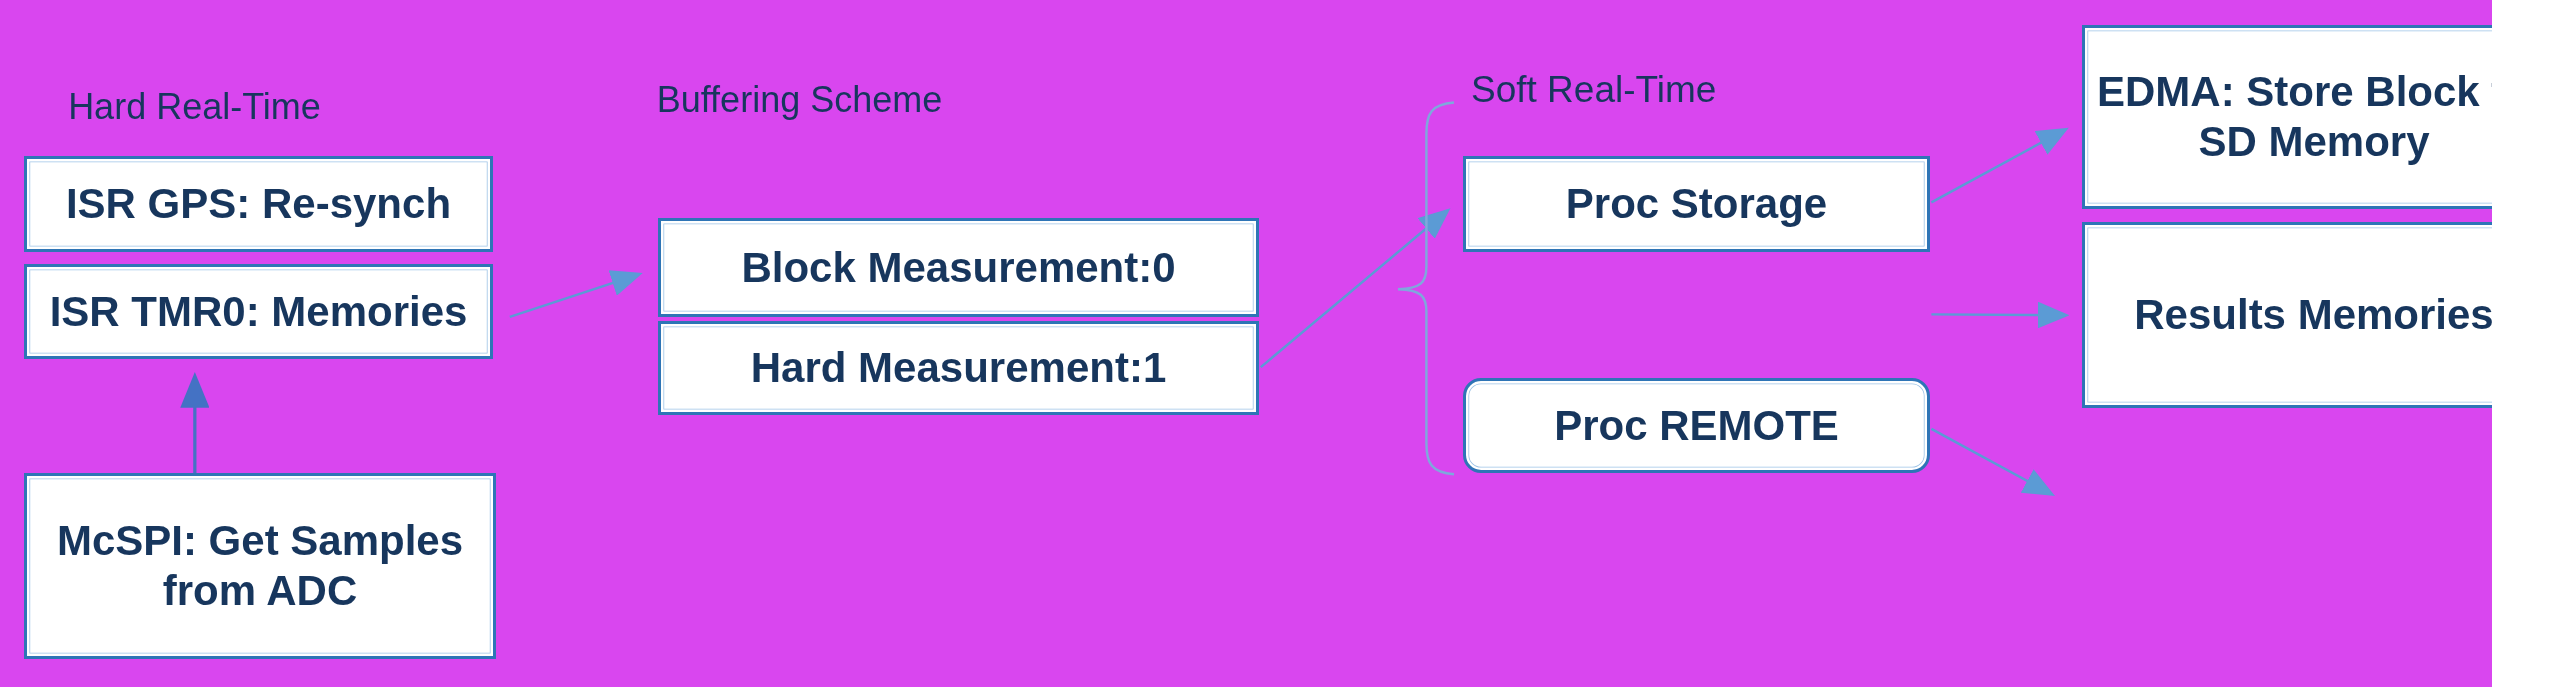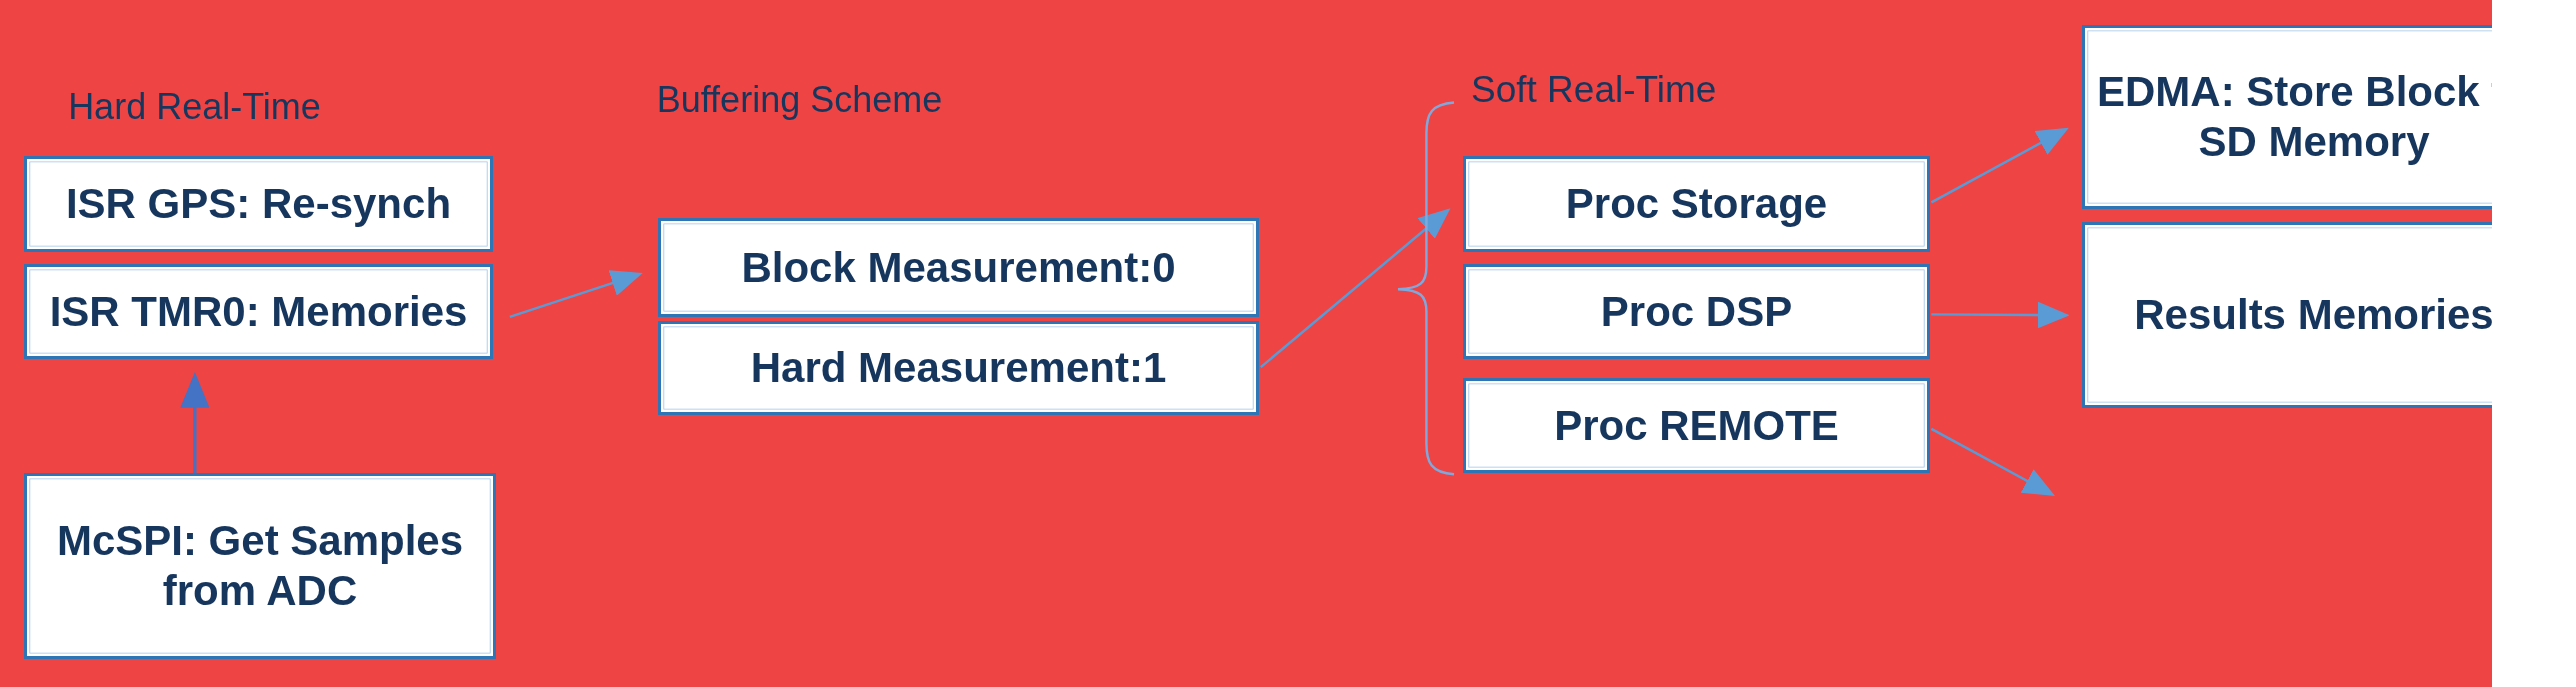--- a/index.html
+++ b/index.html
@@ -1,19 +1,19 @@
 <!DOCTYPE html>
 <html style="font-size:13px"><head>
 <meta charset="utf-8">
 <style>
   html,body{margin:0;padding:0;background:#ffffff;}
   .canvas{
     position:relative;
     width:2492px;height:688px;
-    background:#ef4444;
+    background:#d946ef;
     font-family:"Liberation Sans", sans-serif;
     overflow:hidden;
   }
   .node{
     position:absolute;
     box-sizing:border-box;
     border:3.2px solid #2E75B6;
     background:#ffffff;
     color:#17365D;
     font-weight:bold;
@@ -38,21 +38,21 @@
   svg.wires{position:absolute;left:0;top:0;width:2576px;height:688px;pointer-events:none;}
 
   
   #n-isr-gps      {left:24px;  top:156px; width:469px; height:96px;text-align:center;}
   #n-isr-tmr0     {left:24px;  top:264px; width:469px; height:95px;}
   #n-mcspi        {left:24px;  top:473px; width:472px; height:186px;}
   #n-block0       {left:658px; top:218px; width:601px; height:99px;}
   #n-block1       {left:658px; top:321px; width:601px; height:94px;}
   #n-proc-storage {left:1463px;top:156px; width:467px; height:96px;}
   #n-proc-dsp     {left:1463px;top:264px; width:467px; height:95px;}
-  #n-proc-remote  {left:1463px;top:378px; width:467px; height:95px;}
+  #n-proc-remote  {left:1463px;top:378px; width:467px; height:95px;border-radius:18px;}
   #n-edma         {left:2082px;top:25px;  width:464px; height:184px;}
   #n-results      {left:2082px;top:222px; width:464px; height:186px;}
   #n-uart         {left:2082px;top:413px; width:464px; height:185px;}
 
   #l-hard {left:24px;  top:78px;  width:341px;}
   #l-ping {left:556px; top:71px;  width:487px;}
   #l-soft {left:1471px;top:60px;  width:503px; font-size:37px;}
 </style>
 </head>
 <body>
@@ -97,21 +97,20 @@
   <div class="node" id="n-isr-tmr0">ISR TMR0: Memories</div>
 
   <div class="node" id="n-mcspi">McSPI: Get Samples from ADC</div>
 
   <div class="node" id="n-block0">Block Measurement:0</div>
 
   <div class="node" id="n-block1">Hard Measurement:1</div>
 
   <div class="node" id="n-proc-storage">Proc Storage</div>
 
-  <div class="node" id="n-proc-dsp">Proc DSP</div>
 
   <div class="node" id="n-proc-remote">Proc REMOTE</div>
 
   <div class="node" id="n-edma">EDMA: Store Block to SD Memory</div>
 
   <div class="node" id="n-results">Results Memories</div>
 
 
 </div>
 

